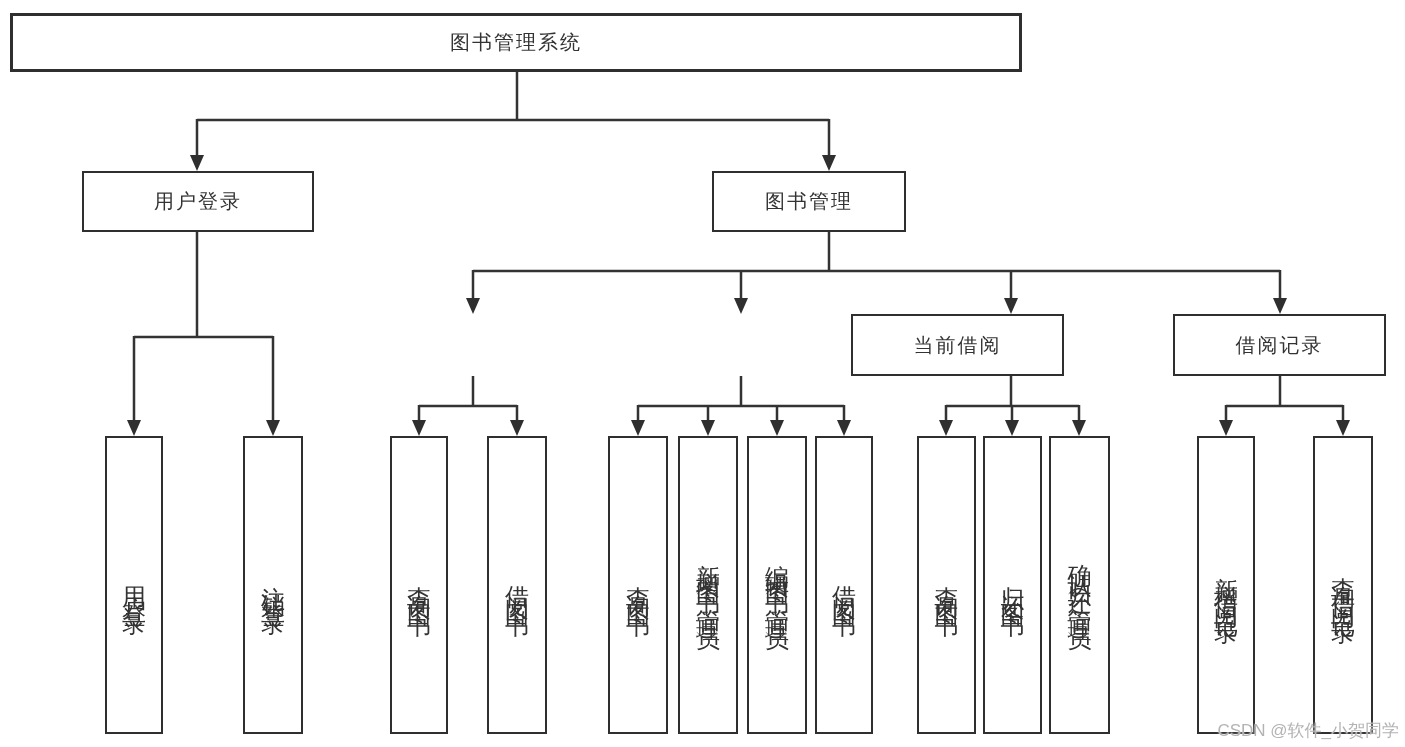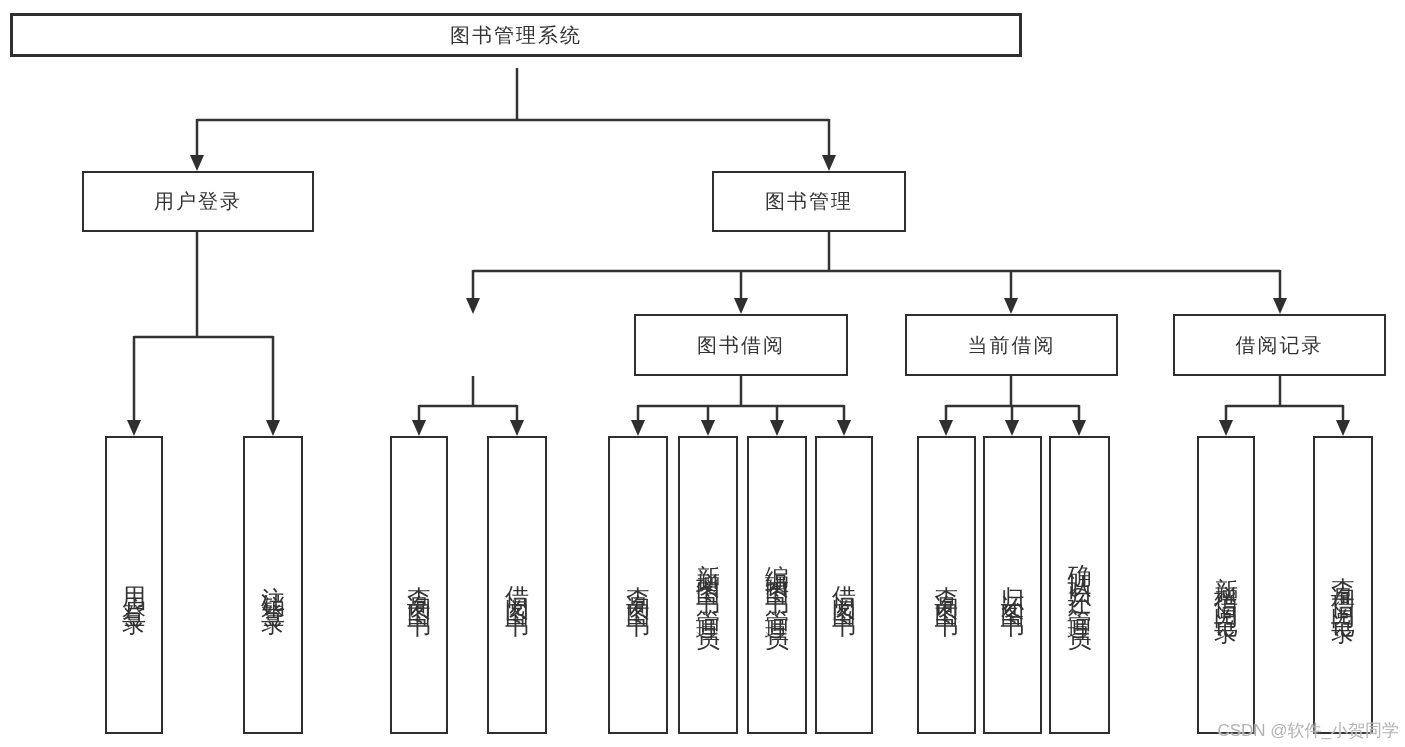--- a/index.html
+++ b/index.html
@@ -95,35 +95,32 @@
       <polygon points="770,420 784,420 777,436"></polygon>
       <polygon points="837,420 851,420 844,436"></polygon>
       <polygon points="939,420 953,420 946,436"></polygon>
       <polygon points="1005,420 1019,420 1012,436"></polygon>
       <polygon points="1072,420 1086,420 1079,436"></polygon>
       <polygon points="1219,420 1233,420 1226,436"></polygon>
       <polygon points="1336,420 1350,420 1343,436"></polygon>
     </g>
   </svg>
 
-  <div class="node h root" style="left:10px;top:13px;width:1012px;height:44px">
+  <div class="node h root" style="left:10px;top:13px;width:1012px;height:59px">
     <span>图书管理系统</span>
   </div>
 
   <div class="node h" style="left:82px;top:171px;width:232px;height:61px">
     <span>用户登录</span>
   </div>
   <div class="node h" style="left:712px;top:171px;width:194px;height:61px">
     <span>图书管理</span>
   </div>
 
-  <div class="node h" style="left:634px;top:314px;width:214px;height:62px">
-    <span>图书借阅</span>
-  </div>
-  <div class="node h" style="left:905px;top:314px;width:213px;height:62px">
+  <div class="node h" style="left:851px;top:314px;width:213px;height:62px">
     <span>当前借阅</span>
   </div>
   <div class="node h" style="left:1173px;top:314px;width:213px;height:62px">
     <span>借阅记录</span>
   </div>
 
   <div class="node v" style="left:105px;top:436px;width:58px;height:298px">
     <span>用户登录</span>
   </div>
   <div class="node v" style="left:243px;top:436px;width:60px;height:298px">

